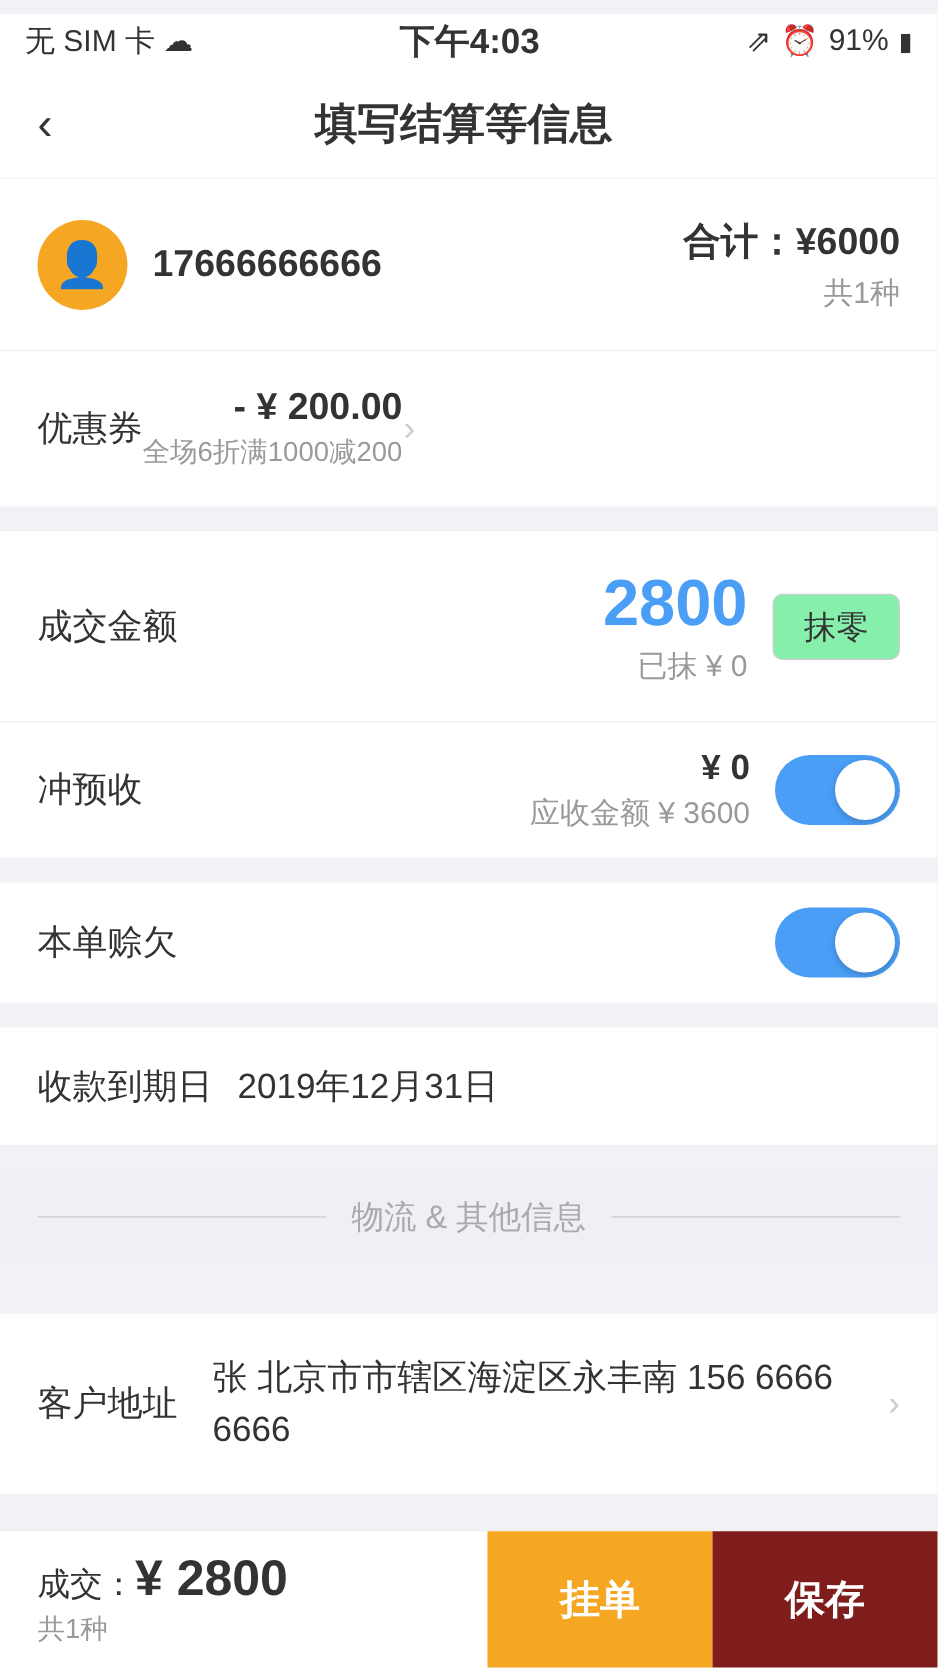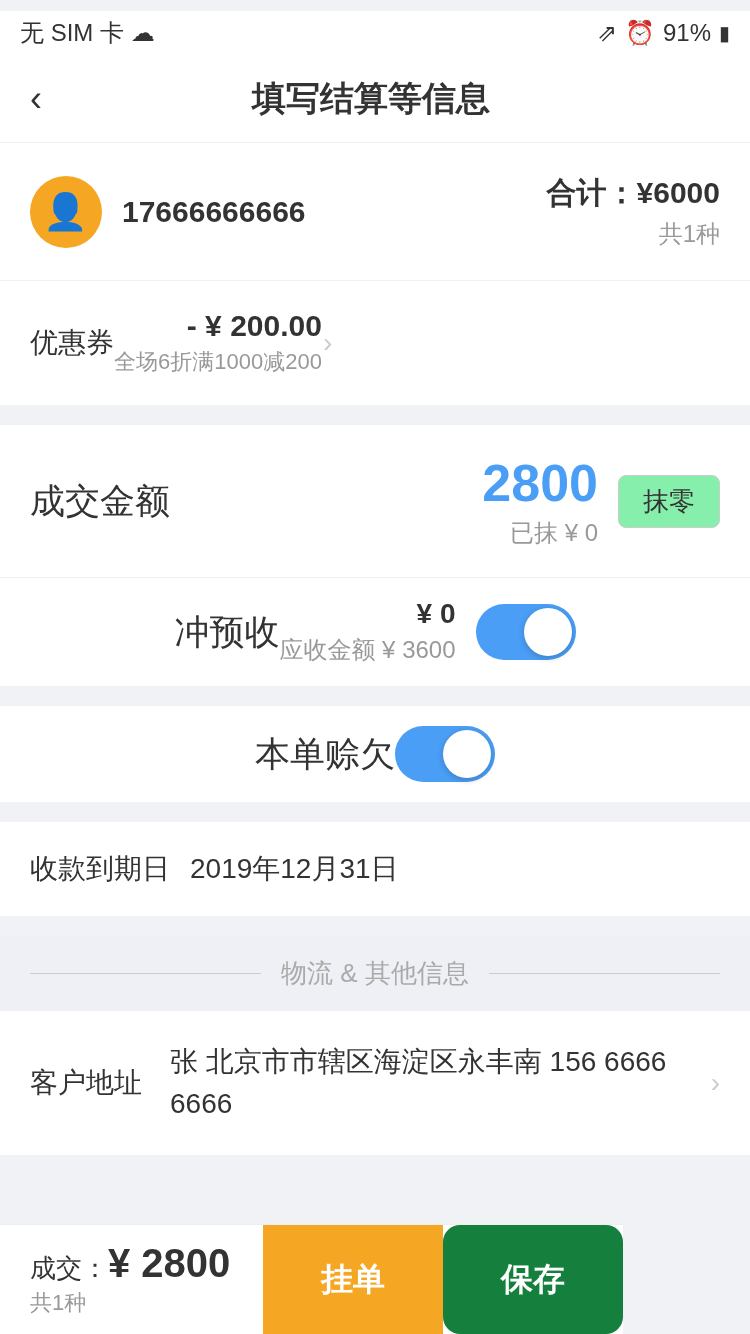--- a/index.html
+++ b/index.html
@@ -152,21 +152,21 @@
       padding: 28px 30px;
       display: flex;
       align-items: center;
       justify-content: space-between;
       border-bottom: 1px solid #f0f0f0;
     }
     .amount-row:last-child {
       border-bottom: none;
     }
     .row-label {
-      font-size: 35px;
+      font-size: 28px;
       color: #333;
       font-weight: 500;
     }
     .amount-right {
       display: flex;
       align-items: center;
       gap: 20px;
     }
     .amount-value-big {
       font-size: 52px;
@@ -189,21 +189,21 @@
       font-size: 24px;
       color: #999;
       margin-top: 4px;
     }
 
     
     .prepay-row {
       padding: 20px 30px;
       display: flex;
       align-items: center;
-      justify-content: center;
+      justify-content: space-between;
     }
     .prepay-right {
       display: flex;
       align-items: center;
       gap: 20px;
     }
     .prepay-amount {
       text-align: right;
     }
     .prepay-amount .main-val {
@@ -275,20 +275,21 @@
     
     .address-section {
       background: #fff;
       margin-bottom: 20px;
     }
     .address-row {
       padding: 30px;
       display: flex;
       align-items: center;
       justify-content: space-between;
+      margin-top: 40px;
     }
     .address-label {
       font-size: 28px;
       color: #333;
       min-width: 120px;
       margin-right: 20px;
     }
     .address-content {
       flex: 1;
       font-size: 28px;
@@ -300,21 +301,21 @@
     .spacer {
       background: #f0f2f5;
       height: 200px;
     }
 
     
     .footer {
       position: fixed;
       bottom: 0;
       left: 0;
-      width: 623px;
+      width: 750px;
       height: 110px;
       background: #fff;
       display: flex;
       align-items: center;
       border-top: 1px solid #eee;
     }
     .footer-info {
       flex: 1;
       padding: 0 30px;
     }
@@ -340,31 +341,31 @@
       justify-content: center;
       font-size: 32px;
       font-weight: 600;
       color: #fff;
       cursor: pointer;
     }
     .footer-btn-hold {
       background: #f5a623;
     }
     .footer-btn-save {
-      background: #15803d;
-      border-radius: 17px;
+      background: #7f1d1d;
     }
   </style>
 </head>
 <body>
 
 <div class="status-bar">
   <div class="status-left">
     <span>无 SIM 卡 ☁</span>
   </div>
+  <div class="status-center">下午4:03</div>
   <div class="status-right">
     <span>⇗</span>
     <span>⏰</span>
     <span>91%</span>
     <span style="font-size:20px;">▮</span>
   </div>
 </div>
 
 <div class="nav-bar">
   <span class="nav-back">‹</span>

